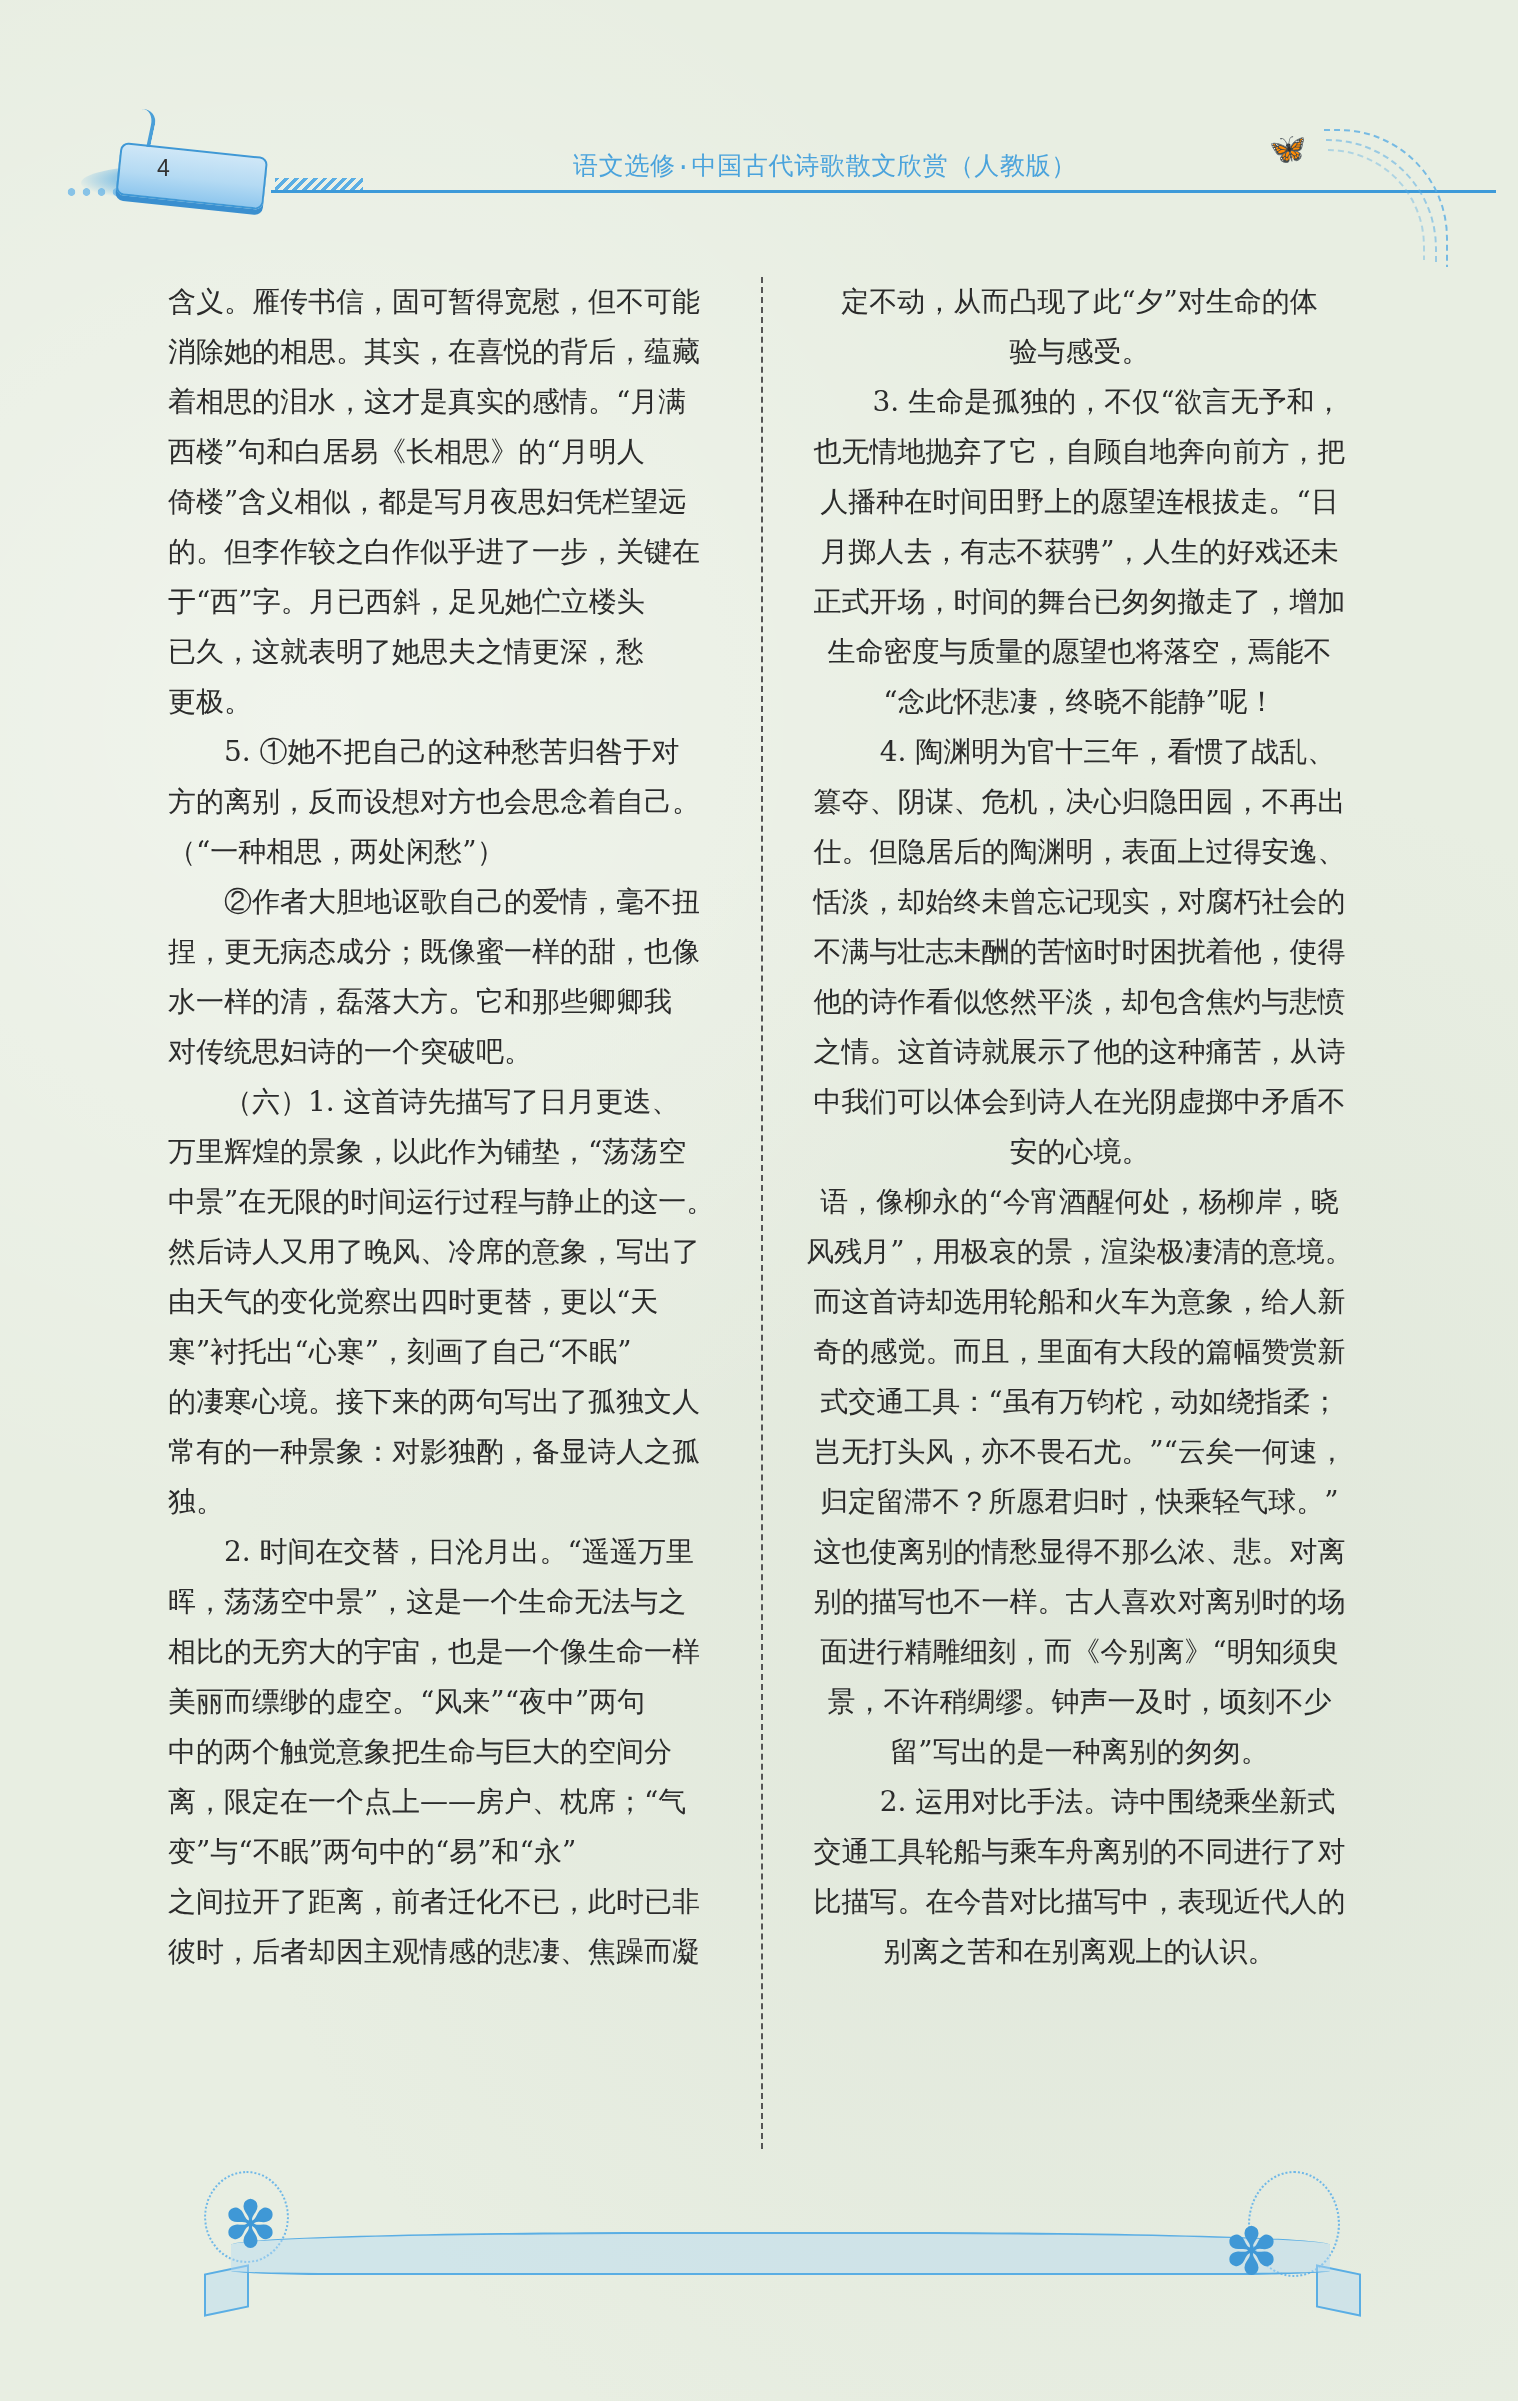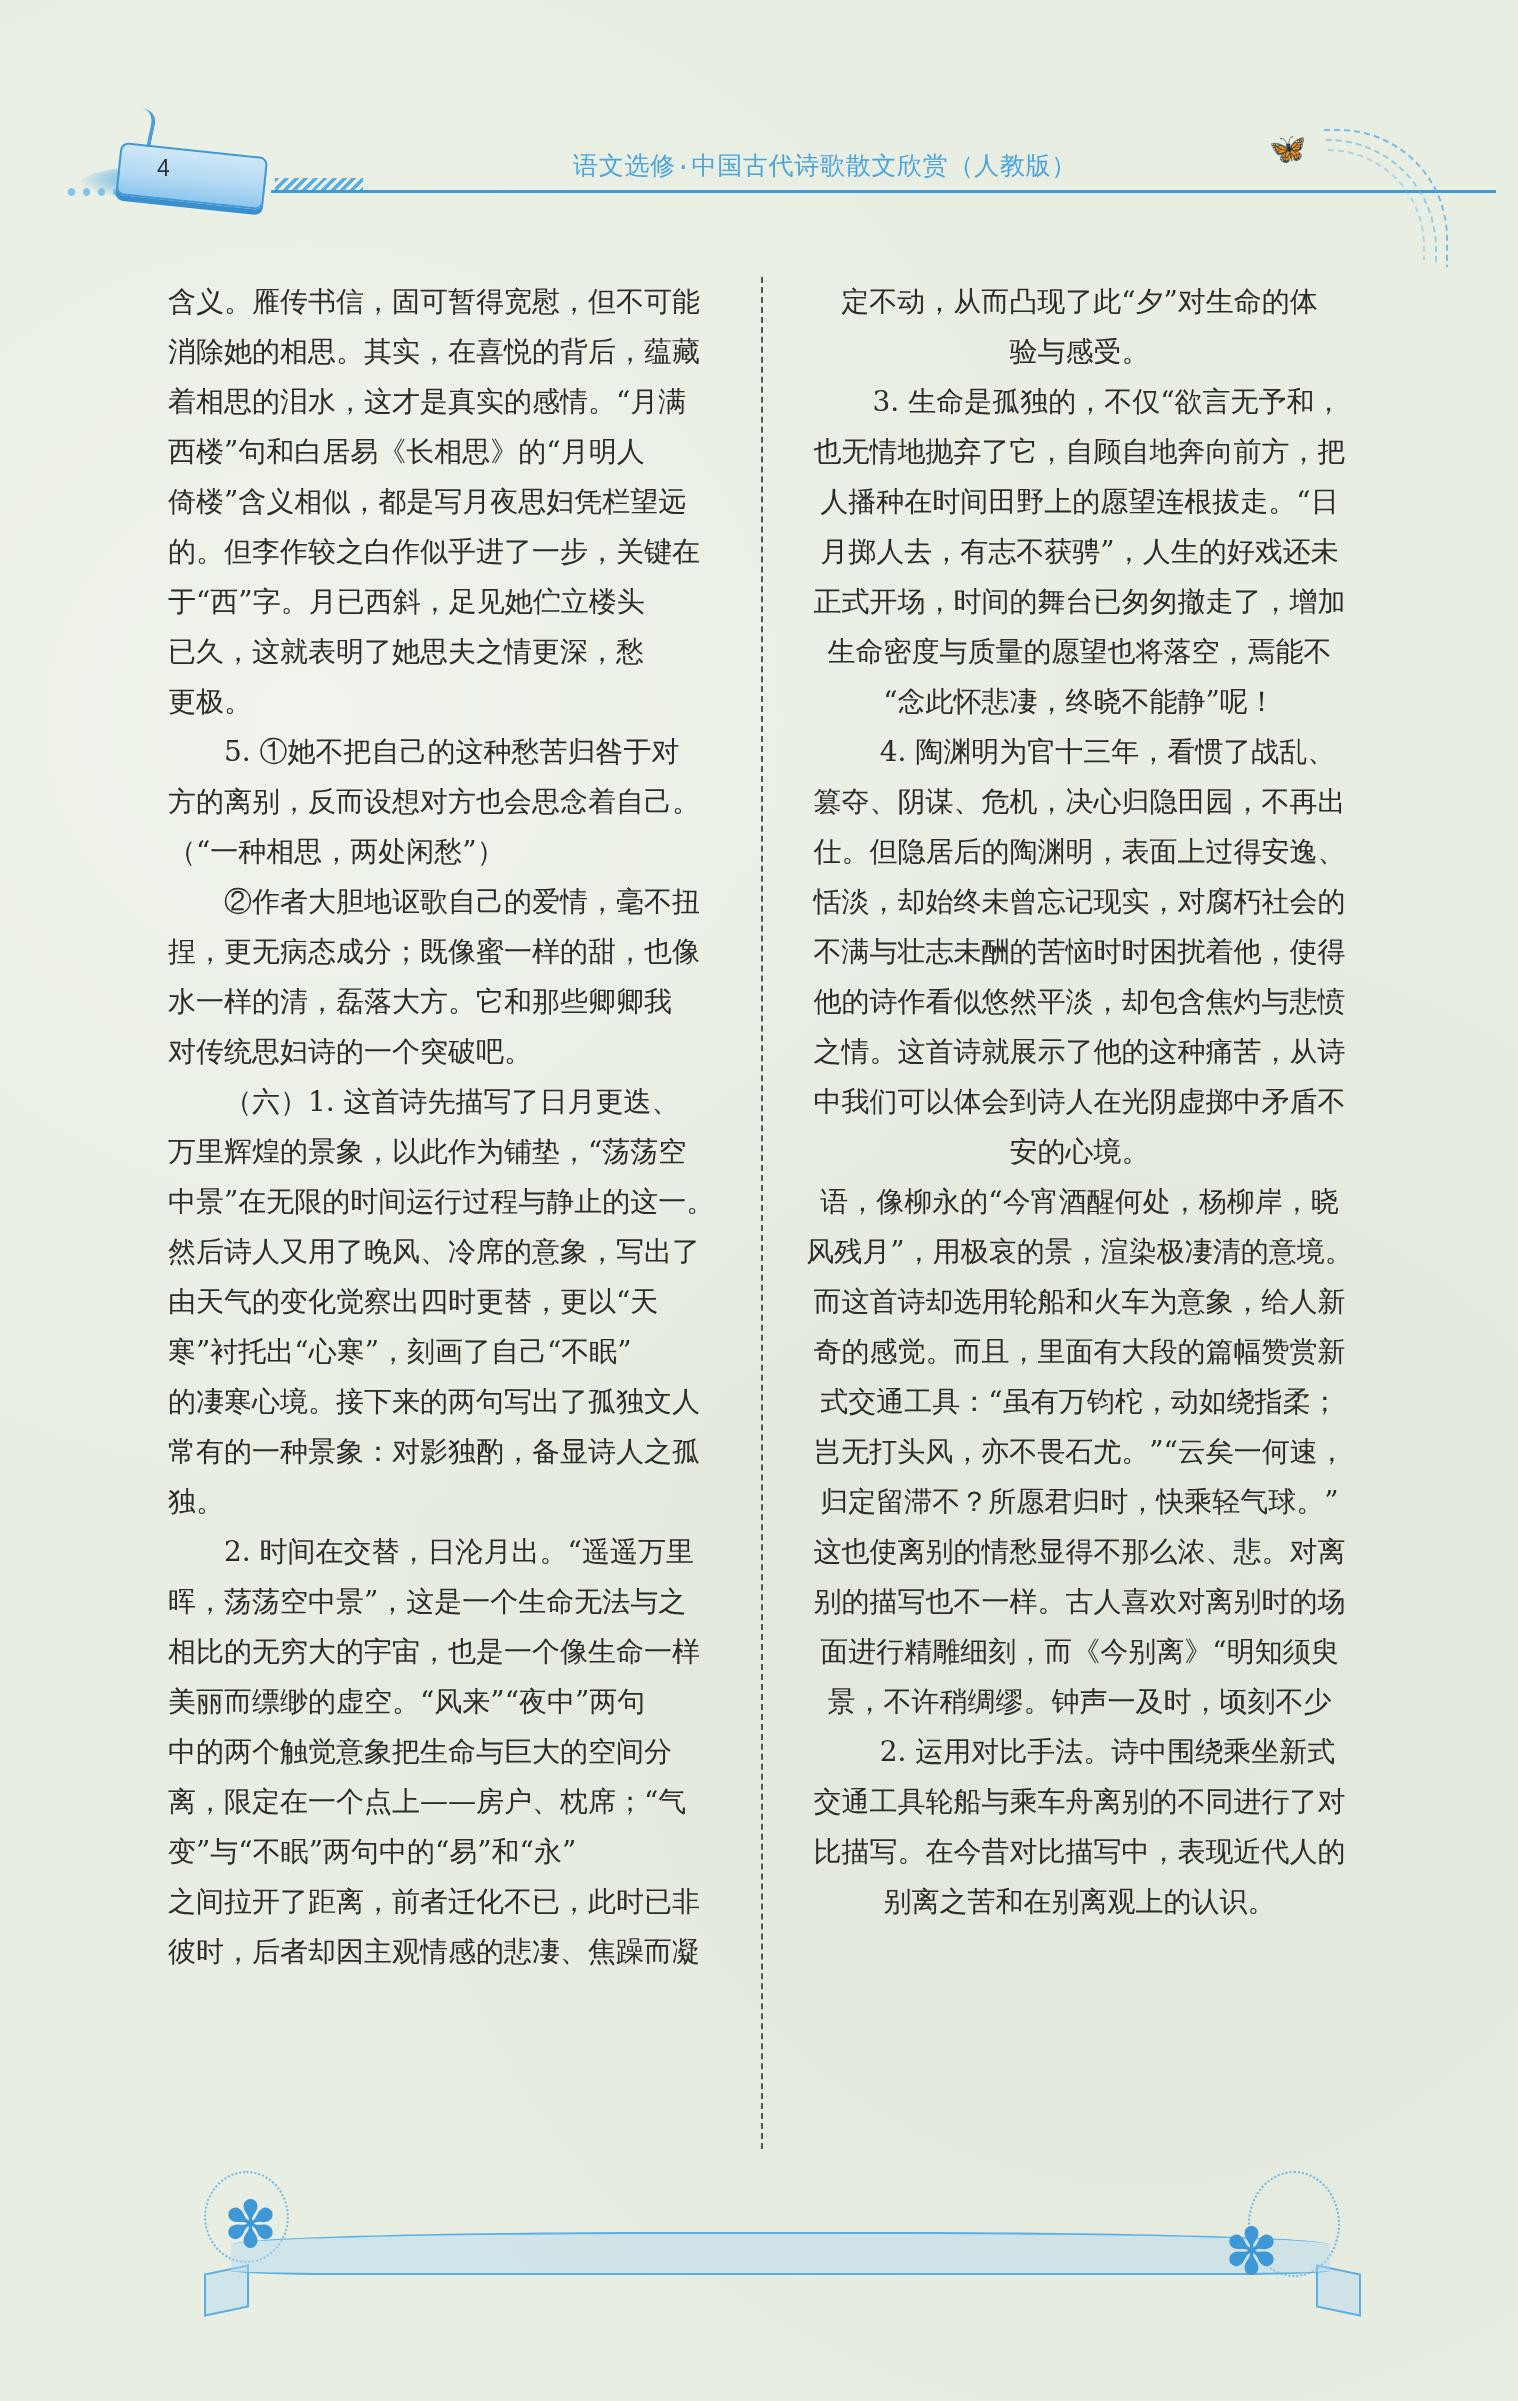--- a/index.html
+++ b/index.html
@@ -182,20 +182,21 @@
     <span class="line">风残月”，用极哀的景，渲染极凄清的意境。</span>
     <span class="line">而这首诗却选用轮船和火车为意象，给人新</span>
     <span class="line">奇的感觉。而且，里面有大段的篇幅赞赏新</span>
     <span class="line">式交通工具：“虽有万钧柁，动如绕指柔；</span>
     <span class="line">岂无打头风，亦不畏石尤。”“云矣一何速，</span>
     <span class="line">归定留滞不？所愿君归时，快乘轻气球。”</span>
     <span class="line">这也使离别的情愁显得不那么浓、悲。对离</span>
     <span class="line">别的描写也不一样。古人喜欢对离别时的场</span>
     <span class="line">面进行精雕细刻，而《今别离》“明知须臾</span>
     <span class="line">景，不许稍绸缪。钟声一及时，顷刻不少</span>
+    <span class="line">留”写出的是一种离别的匆匆。</span>
     <span class="line">　　2. 运用对比手法。诗中围绕乘坐新式</span>
     <span class="line">交通工具轮船与乘车舟离别的不同进行了对</span>
     <span class="line">比描写。在今昔对比描写中，表现近代人的</span>
     <span class="line">别离之苦和在别离观上的认识。</span>
   </div>
 
 <div class="footer">
   <div class="ring left"></div>
   <div class="ring right"></div>
   <div class="ribbon-end left"></div>

